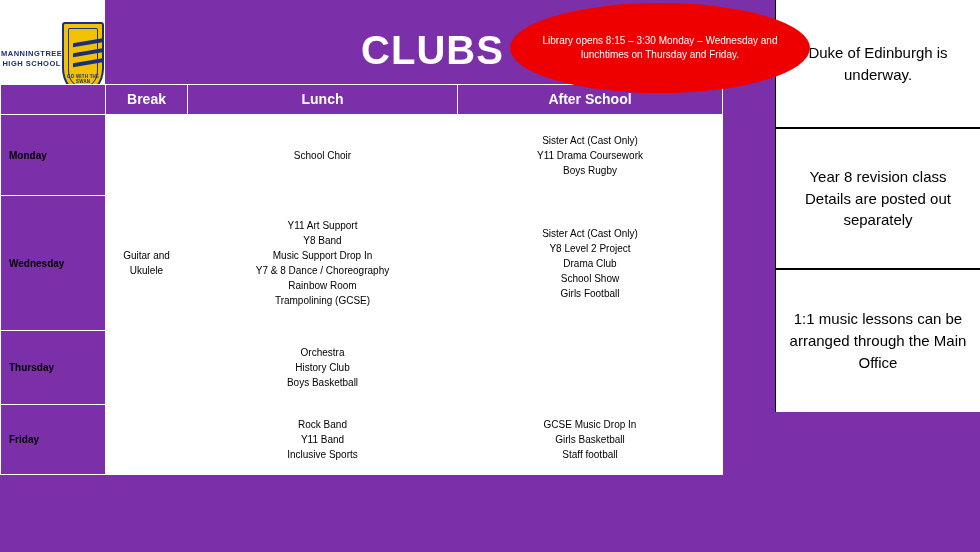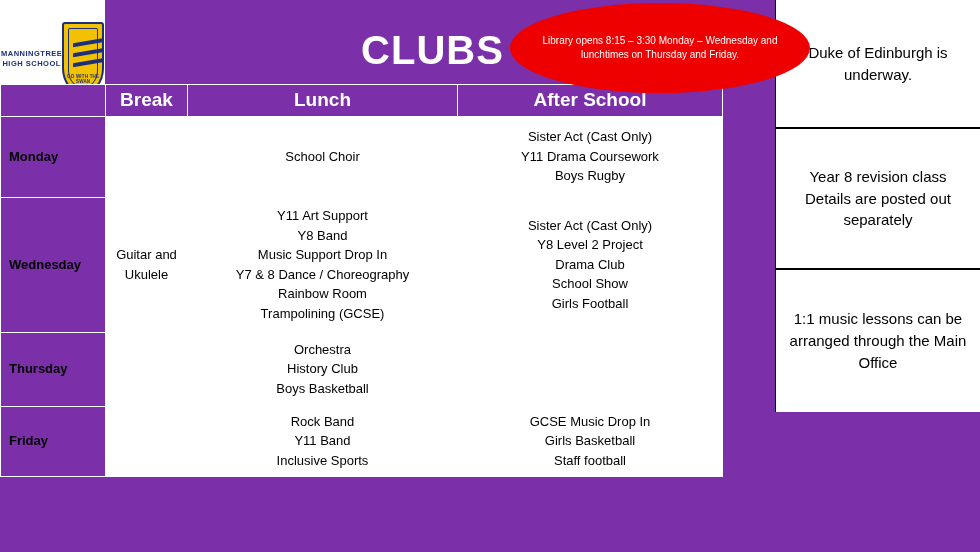--- a/index.html
+++ b/index.html
@@ -100,31 +100,31 @@
     width: 760px; height: 468px;
   }
   table.clubs {
     border-collapse: collapse;
     width: 722px;
     table-layout: fixed;
   }
   table.clubs th, table.clubs td {
     border: 1px solid #ffffff;
     vertical-align: middle;
-    font-size: 13px;
+    font-size: 10px;
     line-height: 1.5;
     color: #000000;
   }
   table.clubs thead th {
     background: #7b2fa8;
     color: #ffffff;
     font-weight: bold;
     height: 30px;
     text-align: center;
-    font-size: 19px;
+    font-size: 14px;
   }
   th.day-head { width: 105px; }
   th.break-head { width: 82px; }
   th.lunch-head { width: 270px; }
   th.after-head { width: 265px; }
   td.day {
     background: #7b2fa8;
     color: #ffffff;
     font-weight: bold;
     font-size: 14.5px;

